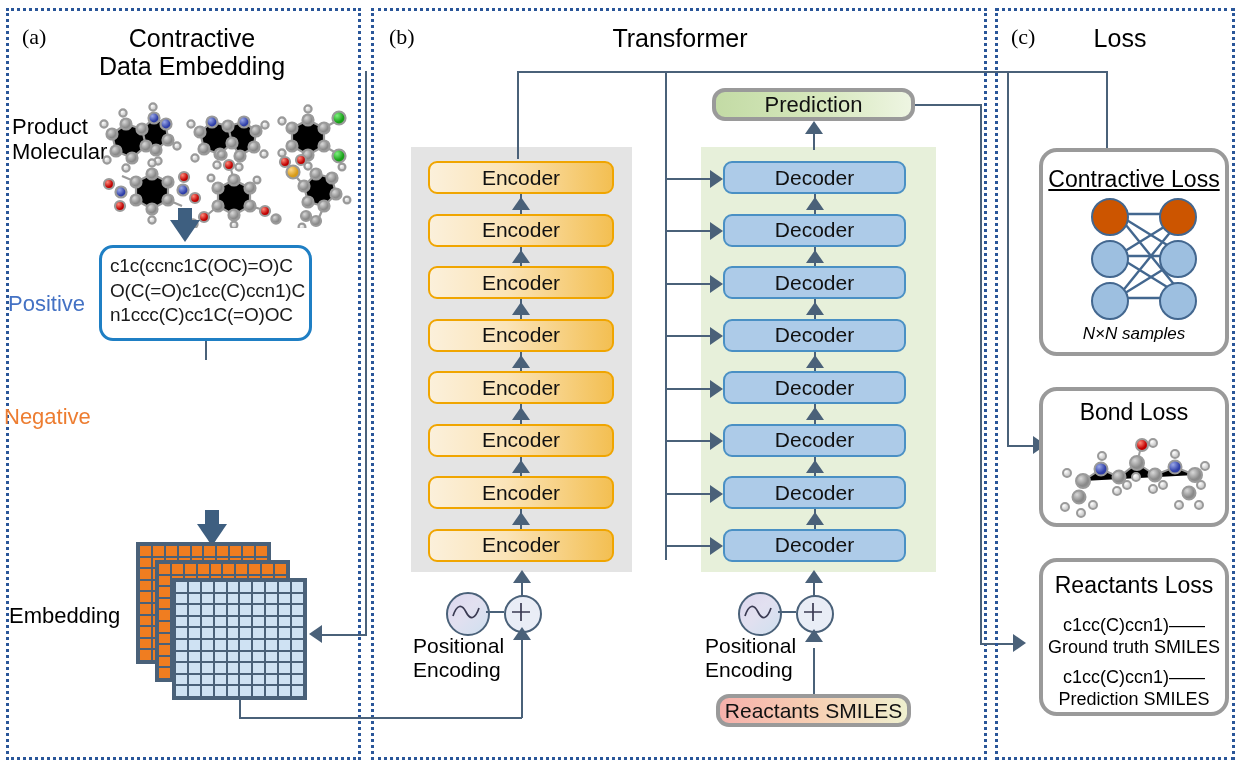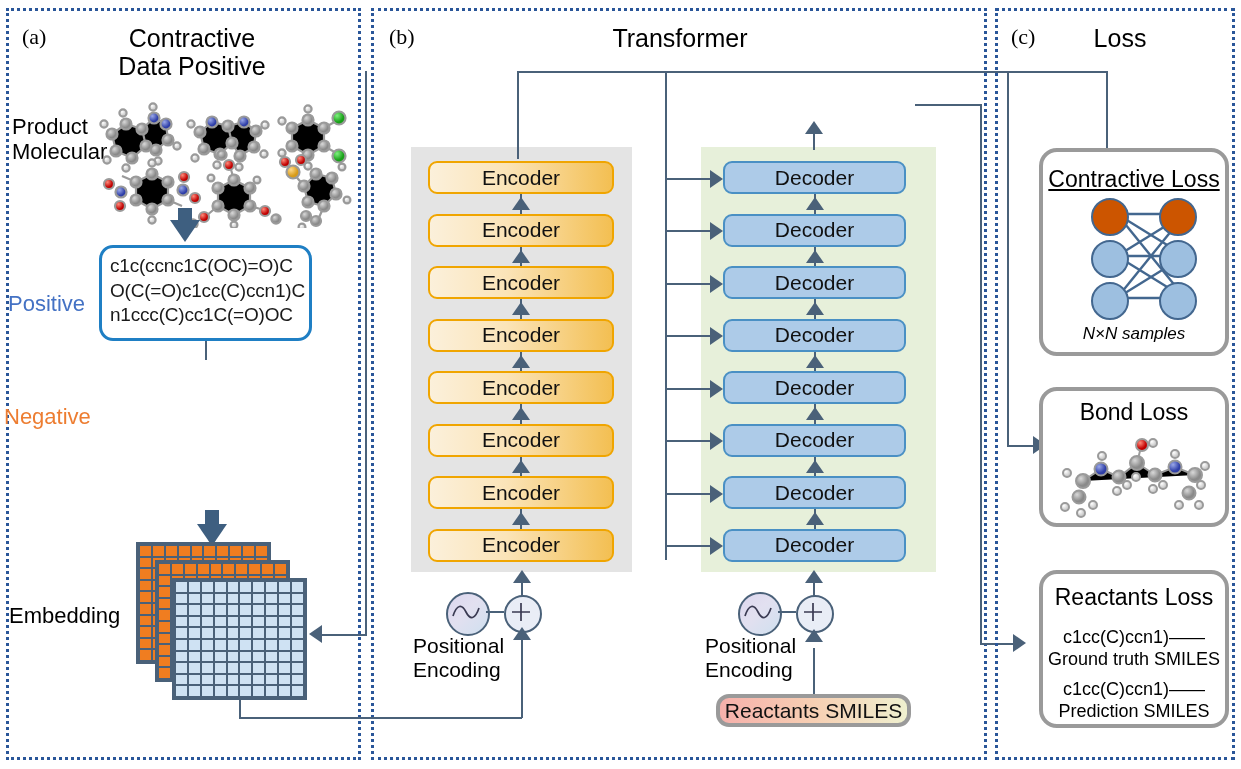--- a/index.html
+++ b/index.html
@@ -70,21 +70,21 @@
   .molimg{position:absolute;}
 </style>
 </head>
 <body>
 
 <div id="stage">
 
   <div class="panel" style="left:6px;top:8px;width:355px;height:752px;"></div>
   <div class="panel-letter" style="left:22px;top:24px;">(a)</div>
   <div class="panel-title" style="left:62px;top:24px;width:260px;white-space:pre-line;">Contractive
-Data Positive</div>
+Data Embedding</div>
 
   <div class="lbl" style="left:12px;top:114px;white-space:pre-line;">Product
 Molecular</div>
 
   <svg class="molimg" style="left:96px;top:88px;" width="262" height="140" viewBox="0 0 262 140">
     <defs>
       <radialGradient id="gC" cx="35%" cy="32%">
           <stop offset="0" stop-color="#d8d8d8"></stop>
           <stop offset="1" stop-color="#8a8a8a"></stop>
         </radialGradient>
@@ -587,20 +587,21 @@
       <div class="arrU" style="left: 805.5px; top: 407px;"></div>
       <div class="decbox" style="left: 723px; top: 423.5px; width: 183px; height: 33px;">Decoder</div>
       <div class="vline" style="left: 813.5px; top: 456.5px; height: 19.5px;"></div>
       <div class="arrU" style="left: 805.5px; top: 459.5px;"></div>
       <div class="decbox" style="left: 723px; top: 476px; width: 183px; height: 33px;">Decoder</div>
       <div class="vline" style="left: 813.5px; top: 509px; height: 19.5px;"></div>
       <div class="arrU" style="left: 805.5px; top: 512px;"></div>
       <div class="decbox" style="left: 723px; top: 528.5px; width: 183px; height: 33px;">Decoder</div>
     </div>
 
+  <div class="predbox" style="left:712px;top:88px;width:203px;height:33px;">Prediction</div>
   <div class="vline" style="left:813px;top:124px;height:26px;"></div>
   <div class="arrU" style="left:805px;top:121px;"></div>
 
   <div class="vline" style="left:517px;top:71px;height:88px;"></div>
   <div class="hline" style="left:517px;top:71px;width:590px;"></div>
   <div class="vline" style="left:665px;top:71px;height:100px;"></div>
   <div class="vline" style="left:1106px;top:71px;height:113px;"></div>
   <div class="arrD" style="left:1098px;top:181px;"></div>
 
   <div class="vline" style="left:665px;top:171px;width:2px;height:389px;"></div>
@@ -732,21 +733,21 @@
         <circle cx="8" cy="74" r="4" fill="url(#gH)"></circle>
           <circle cx="24" cy="80" r="4" fill="url(#gH)"></circle>
         <circle cx="36" cy="72" r="4" fill="url(#gH)"></circle>
         <circle cx="122" cy="72" r="4" fill="url(#gH)"></circle>
           <circle cx="142" cy="72" r="4" fill="url(#gH)"></circle>
         <circle cx="79" cy="44" r="4" fill="url(#gH)"></circle>
       </g>
     </svg>
   </div>
 
-  <div class="lossbox" style="left:1039px;top:570px;width:190px;height:158px;">
+  <div class="lossbox" style="left:1039px;top:558px;width:190px;height:158px;">
     <div class="lossttl" style="top:10px;">Reactants  Loss</div>
     <div class="rl" style="top:52px;">c1cc(C)ccn1)——</div>
     <div class="rl" style="top:74px;">Ground truth SMILES</div>
     <div class="rl" style="top:104px;">c1cc(C)ccn1)——</div>
     <div class="rl" style="top:126px;">Prediction SMILES</div>
   </div>
 
   <div class="hline" style="left:1007px;top:71px;width:0;"></div>
   <div class="vline" style="left:1007px;top:71px;height:0;"></div>
   <div class="hline" style="left:322px;top:634px;width:45px;"></div>

